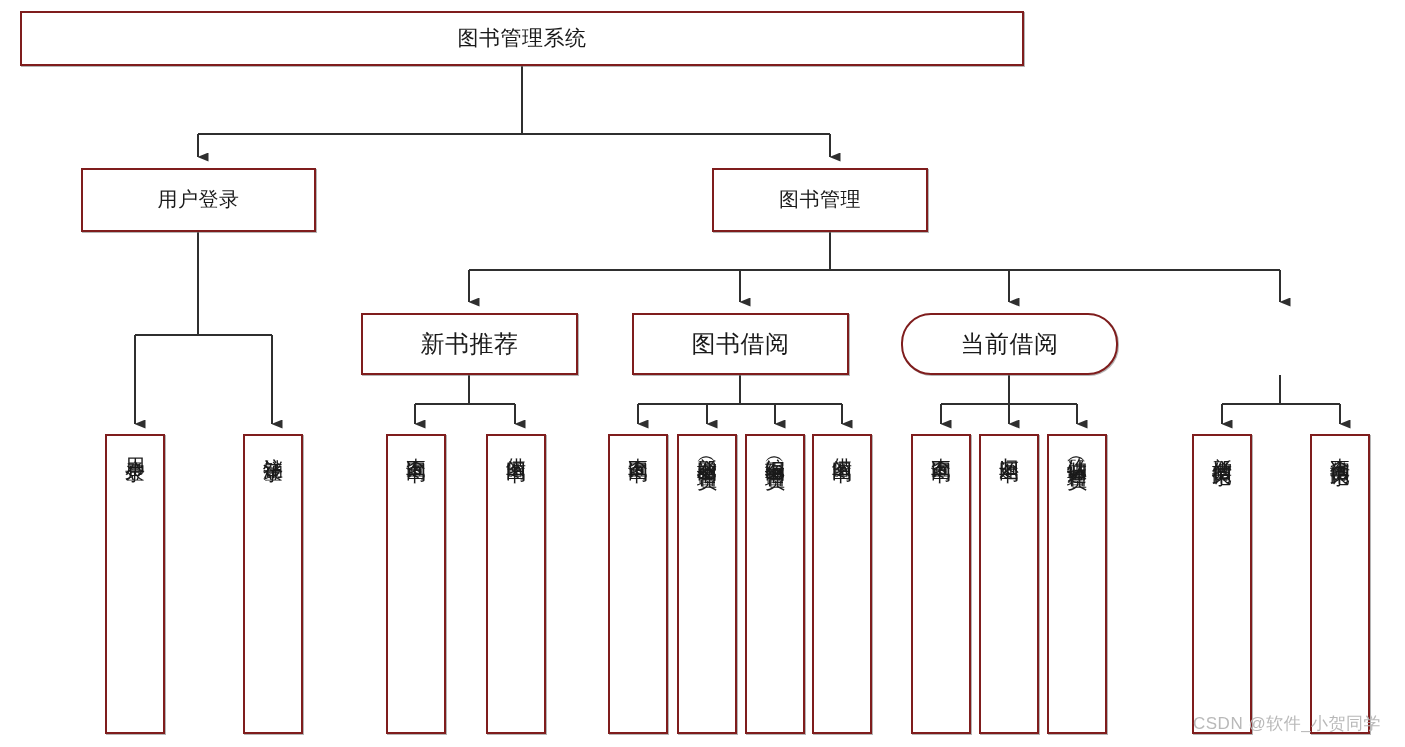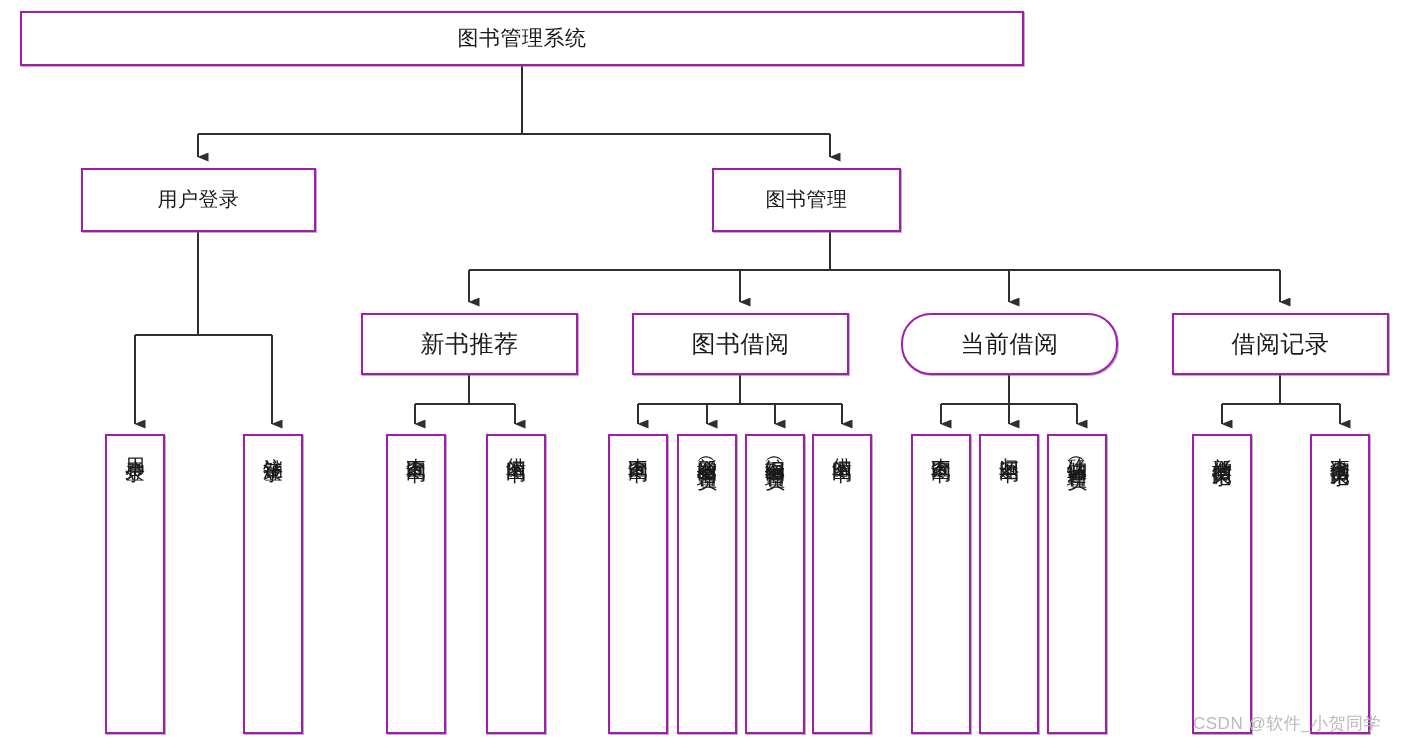--- a/index.html
+++ b/index.html
@@ -21,21 +21,21 @@
   #diagram-svg {
     position: absolute;
     left: 0;
     top: 0;
     width: 1405px;
     height: 747px;
   }
   .node {
     position: absolute;
     box-sizing: border-box;
-    border: 2px solid #a21caf;
+    border: 2px solid #7f1d1d;
     background: #ffffff;
     display: flex;
     align-items: center;
     justify-content: center;
     text-align: center;
     color: #1a1a1a;
     box-shadow: 1px 1px 0 0 rgba(120,120,120,0.55);
   }
   .node-label {
     display: block;
@@ -132,39 +132,36 @@
   </svg>
 
   <div class="node level-1" style="left:20px; top:11px; width:1004px; height:55px;">
     <span class="node-label">图书管理系统</span>
   </div>
 
   <div class="node level-2" style="left:81px; top:168px; width:235px; height:64px;">
     <span class="node-label">用户登录</span>
   </div>
 
-  <div class="node level-2" style="left:712px; top:168px; width:189px; height:64px;">
+  <div class="node level-2" style="left:712px; top:168px; width:216px; height:64px;">
     <span class="node-label">图书管理</span>
   </div>
 
   <div class="node level-3" style="left:361px; top:313px; width:217px; height:62px;">
     <span class="node-label">新书推荐</span>
   </div>
 
   <div class="node level-3" style="left:632px; top:313px; width:217px; height:62px;">
     <span class="node-label">图书借阅</span>
   </div>
 
   <div class="node level-3" style="left:901px; top:313px; width:217px; height:62px;border-radius:30px;">
     <span class="node-label">当前借阅</span>
   </div>
 
-  <div class="node level-3" style="left:1172px; top:313px; width:217px; height:62px;">
-    <span class="node-label">借阅记录</span>
-  </div>
 
   <div class="node leaf" style="left:105px; top:434px; width:60px; height:300px;">
     <span class="node-label">用户登录</span>
   </div>
 
   <div class="node leaf" style="left:243px; top:434px; width:60px; height:300px;">
     <span class="node-label">注销登录</span>
   </div>
 
   <div class="node leaf" style="left:386px; top:434px; width:60px; height:300px;">

